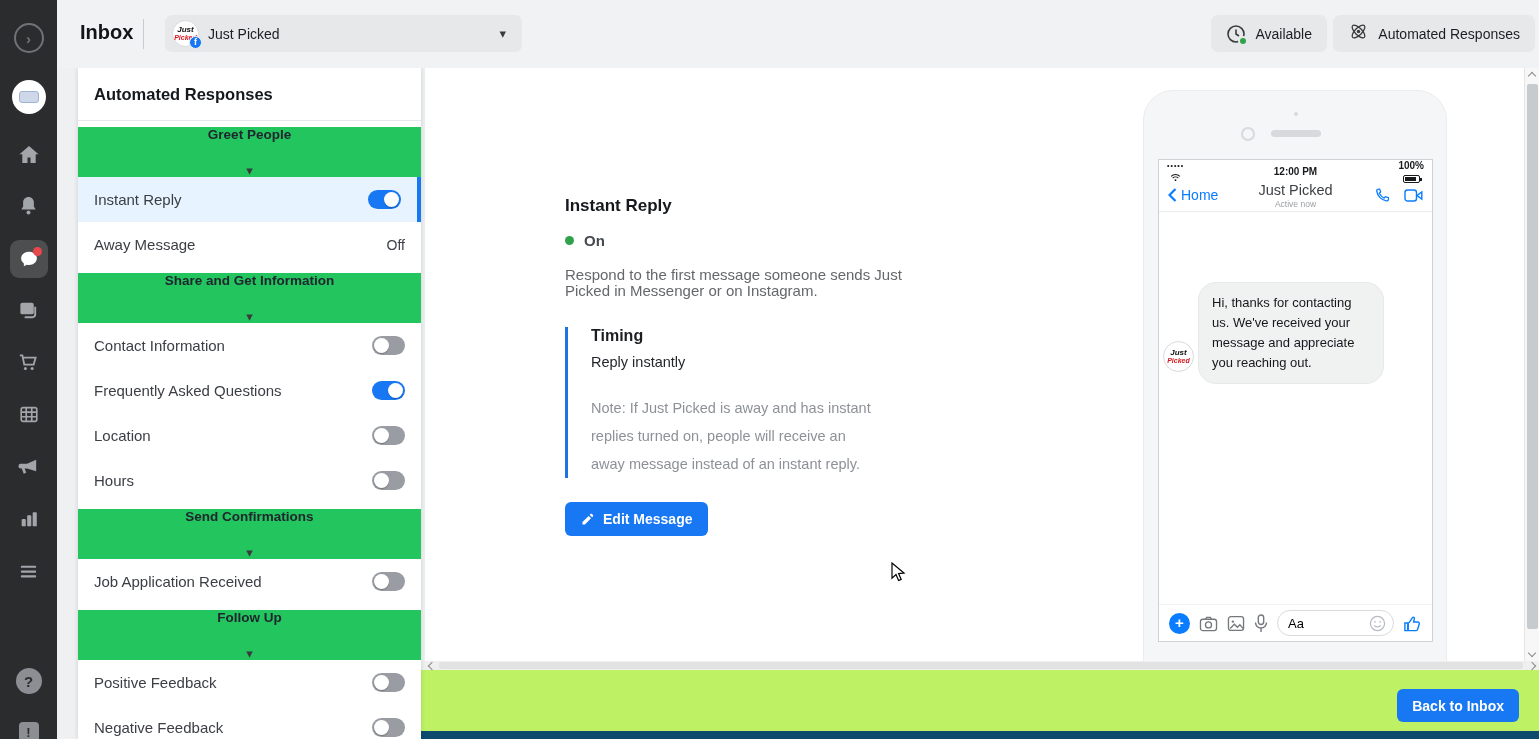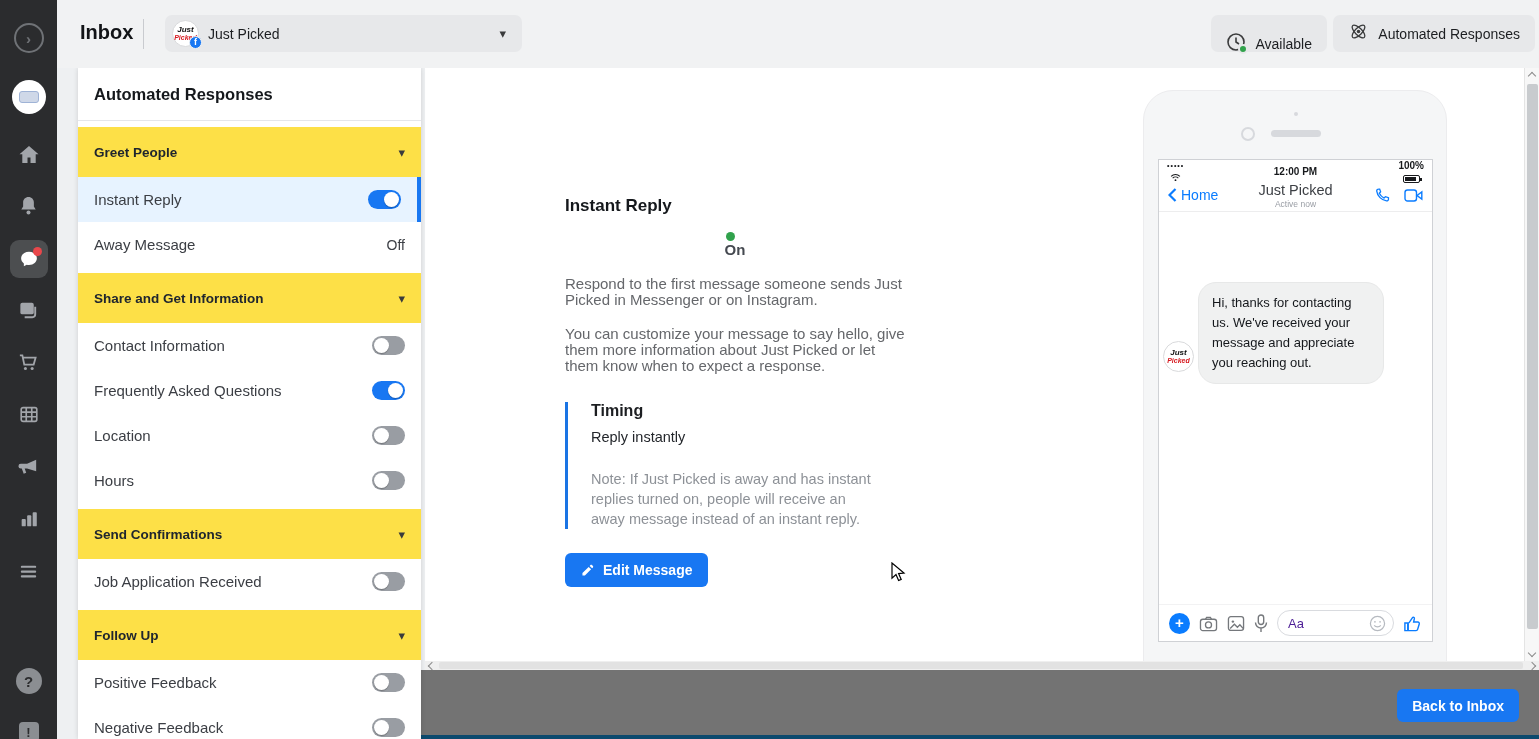--- a/index.html
+++ b/index.html
@@ -23,53 +23,53 @@
   #header-divider { position:absolute; left:86px; top:19px; width:1px; height:30px; background:#c9cbcf; }
   .pill { background:#e7e8ea; border-radius:7px; height:37px; display:flex; align-items:center; cursor:pointer; }
   #page-selector { position:absolute; left:108px; top:15px; width:357px; padding:0 16px 0 7px; }
   #page-selector .caret { margin-left:auto; }
   .brand-logo { width:27px; height:27px; border-radius:50%; background:#fff; border:1px solid #d9dadc; position:relative; display:flex; flex-direction:column; align-items:center; justify-content:center; line-height:1; flex:0 0 auto; }
   .brand-logo .w1 { font-size:8px; font-weight:bold; color:#111; font-style:italic; }
   .brand-logo .w2 { font-size:7px; font-weight:bold; color:#d6191f; font-style:italic; }
   .fb-badge { position:absolute; right:-4px; bottom:-3px; width:13px; height:13px; background:#1877f2; color:#fff; border-radius:50%; font-size:9px; font-weight:bold; display:flex; align-items:center; justify-content:center; border:1px solid #f1f2f3; }
   #page-selector .label { margin-left:9px; font-size:14px; color:#1c1e21; }
   .caret { font-size:13px; color:#3a3b3c; line-height:1; }
-  #available-pill { position:absolute; right:212px; top:15px; padding:0 15px;align-items:flex-end; }
+  #available-pill { position:absolute; right:212px; top:15px; padding:0 15px; }
   #ar-pill { position:absolute; right:4px; top:15px; padding:0 15px; }
   .pill .txt { font-size:14px; color:#1c1e21; margin-left:9px; }
   .clock-wrap { position:relative; width:20px; height:20px; }
   .presence-dot { position:absolute; right:-2px; bottom:-2px; width:10px; height:10px; border-radius:50%; background:#31a24c; border:2px solid #e7e8ea; }
 
   
   #settings-panel { position:absolute; left:78px; top:68px; width:343px; height:671px; background:#fff; box-shadow:0 0 5px rgba(0,0,0,.14); z-index:10; overflow:hidden; }
   #panel-title { height:53px; display:flex; align-items:center; padding:0 16px; font-size:16.5px; font-weight:bold; color:#15181c; border-bottom:1px solid #e4e6ea; }
   .prow { display:flex; align-items:center; justify-content:space-between; padding:0 16px; background:#fff; cursor:pointer; }
   .prow.item { height:45px; }
   .prow.item .lbl { font-size:15px; color:#3b3e44; }
-  .prow.sect { height:50px; margin-top:6px; background:#fde047; }
+  .prow.sect { height:50px; margin-top:6px; background:#22c55e;flex-direction:column; }
   .prow.sect .lbl { font-size:13.5px; font-weight:bold; color:#20262e; }
   .prow.selected { background:#e7f3ff; border-right:4px solid #1877f2; }
   .off-text { font-size:14px; color:#3b3e44; }
   .toggle { width:33px; height:19px; border-radius:10px; background:#999da3; position:relative; flex:0 0 auto; }
   .toggle::after { content:""; position:absolute; top:2px; left:2px; width:15px; height:15px; border-radius:50%; background:#fff; box-shadow:0 1px 1px rgba(0,0,0,.25); }
   .toggle.on { background:#1877f2; }
   .toggle.on::after { left:auto; right:2px; }
 
   
   #main-area { position:absolute; left:425px; top:68px; width:1099px; height:593px; background:#fff; overflow:hidden; z-index:5; }
   #content-col { position:absolute; left:140px; top:128px; width:340px; }
   #main-title { font-size:17px; font-weight:bold; color:#15181c; }
-  #status-row { display:flex; align-items:center; margin-top:16px;flex-direction:column; }
+  #status-row { display:flex; align-items:center; margin-top:16px; }
   #status-dot { width:9px; height:9px; border-radius:50%; background:#31a24c; margin-right:10px; }
   #status-text { font-size:15px; font-weight:bold; color:#454950; }
   .para { margin-top:18px; font-size:15px; line-height:16px; color:#65676b; }
   #timing-block { margin-top:28px; border-left:3px solid #1a74e4; padding-left:23px; }
   #timing-title { font-size:16px; font-weight:bold; color:#1c1e21; }
   #timing-value { margin-top:9px; font-size:14.5px; color:#23262b; }
-  #timing-note { margin-top:24px; font-size:14.5px; line-height:20px; color:#8d9197; width:292px; }
+  #timing-note { margin-top:24px; font-size:14.5px; line-height:28px; color:#8d9197; width:292px; }
   #edit-btn { margin-top:24px; display:inline-flex; align-items:center; gap:9px; background:#1877f2; color:#fff; font-size:14px; font-weight:bold; border:none; border-radius:6px; height:34px; padding:0 16px; cursor:pointer; }
 
   
   #phone { position:absolute; left:718px; top:22px; width:304px; height:600px; background:#f5f6f7; border:1px solid #ececee; border-radius:30px; }
   #cam-dot { position:absolute; left:150px; top:21px; width:4px; height:4px; border-radius:50%; background:#d7d9dd; }
   #cam-lens { position:absolute; left:97px; top:36px; width:14px; height:14px; border:2px solid #d7d9dd; border-radius:50%; }
   #speaker { position:absolute; left:127px; top:39px; width:50px; height:7px; border-radius:4px; background:#d7d9dd; }
   #screen { position:absolute; left:14px; top:68px; width:275px; height:483px; background:#fff; border:1px solid #cfd1d5; }
   #statusbar { display:flex; align-items:center; justify-content:space-between; height:19px; padding:4px 8px 0 8px; font-size:10px; font-weight:bold; color:#17191c; position:relative; }
   #sb-time { position:absolute; left:0; right:0; text-align:center; }
@@ -84,36 +84,36 @@
   #nav-title { font-size:14.5px; color:#3c3f44; }
   #nav-sub { font-size:8.5px; color:#9a9ea5; margin-top:1px; }
   #nav-icons { margin-left:auto; display:flex; align-items:center; gap:13px; z-index:1; }
   #chat-zone { position:relative; height:352px; }
   #msg-bubble { position:absolute; left:39px; top:70px; width:186px; background:#f0f1f1; border:1px solid #e7e8e8; border-radius:18px; padding:10px 13px; font-size:13px; line-height:20px; color:#15181c; }
   #msg-avatar { position:absolute; left:4px; top:129px; width:31px; height:31px; }
   #msg-avatar .brand-logo { width:31px; height:31px; }
   #toolbar { position:absolute; left:0; right:0; bottom:0; height:37px; display:flex; align-items:center; gap:9px; padding:0 10px; border-top:1px solid #f2f2f3; }
   #plus-btn { width:21px; height:21px; border-radius:50%; background:#0a7cff; color:#fff; font-size:15px; font-weight:bold; display:flex; align-items:center; justify-content:center; line-height:1; padding-bottom:1px; }
   #composer { flex:1; height:26px; border:1.5px solid #d9dbdf; border-radius:13px; display:flex; align-items:center; padding:0 7px 0 10px; }
-  #composer .ph { font-size:13px; color:#4c1d95; }
+  #composer .ph { font-size:13px; color:#000000; }
   #composer svg { margin-left:auto; }
 
   
   #vscroll { position:absolute; left:1524px; top:68px; width:15px; height:593px; background:#f7f7f7; border-left:1px solid #e4e4e4; z-index:15; }
   #vthumb { position:absolute; left:2px; top:16px; width:11px; height:545px; background:#c8cbce; border-radius:2px; }
   #hscroll { position:absolute; left:425px; top:661px; width:1114px; height:9px; background:#efefef; z-index:15; }
   #hthumb { position:absolute; left:14px; top:1px; height:7px; width:1084px; background:#e2e2e2; border-radius:2px; }
   .chev { width:6px; height:6px; border-right:1.6px solid #8a8a8a; border-bottom:1.6px solid #8a8a8a; position:absolute; }
   #v-up { top:5px; left:4px; transform:rotate(-135deg); }
   #v-dn { bottom:5px; left:4px; transform:rotate(45deg); }
   #h-lf { left:4px; top:1.5px; transform:rotate(135deg); }
   #h-rt { right:4px; top:1.5px; transform:rotate(-45deg); }
 
   
-  #footer { position:absolute; left:421px; top:670px; width:1118px; height:69px; background:#737373; border-bottom:4px solid #0c4a6e; z-index:8; }
+  #footer { position:absolute; left:421px; top:670px; width:1118px; height:69px; background:#bef264; border-bottom:8px solid #0c4a6e; z-index:8; }
   #back-inbox-btn { position:absolute; right:20px; top:19px; height:33px; background:#1877f2; color:#fff; border:none; border-radius:6px; font-size:14px; font-weight:bold; padding:0 15px; cursor:pointer; }
 
   
   #cursor { position:absolute; left:891px; top:562px; z-index:50; }
 </style>
 </head>
 <body>
 
 <div id="app-sidebar">
   <div class="side-ic" style="top:22px;height:32px;">
@@ -284,21 +284,20 @@
 </div>
 
 <div id="main-area">
   <div id="content-col">
     <div id="main-title">Instant Reply</div>
     <div id="status-row">
       <div id="status-dot"></div>
       <div id="status-text">On</div>
     </div>
     <p class="para">Respond to the first message someone sends Just Picked in Messenger or on Instagram.</p>
-    <p class="para">You can customize your message to say hello, give them more information about Just Picked or let them know when to expect a response.</p>
     <div id="timing-block">
       <div id="timing-title">Timing</div>
       <div id="timing-value">Reply instantly</div>
       <div id="timing-note">Note: If Just Picked is away and has instant replies turned on, people will receive an away message instead of an instant reply.</div>
     </div>
     <button id="edit-btn">
       <svg width="13" height="13" viewBox="0 0 18 18" fill="#ffffff">
           <path d="M2 12.6V16h3.4L14 7.4 10.6 4 2 12.6zM12 2.6 15.4 6l1.1-1.1c.6-.6.6-1.5 0-2.1l-1.3-1.3c-.6-.6-1.5-.6-2.1 0L12 2.6z"></path>
         </svg>
       <span>Edit Message</span>

